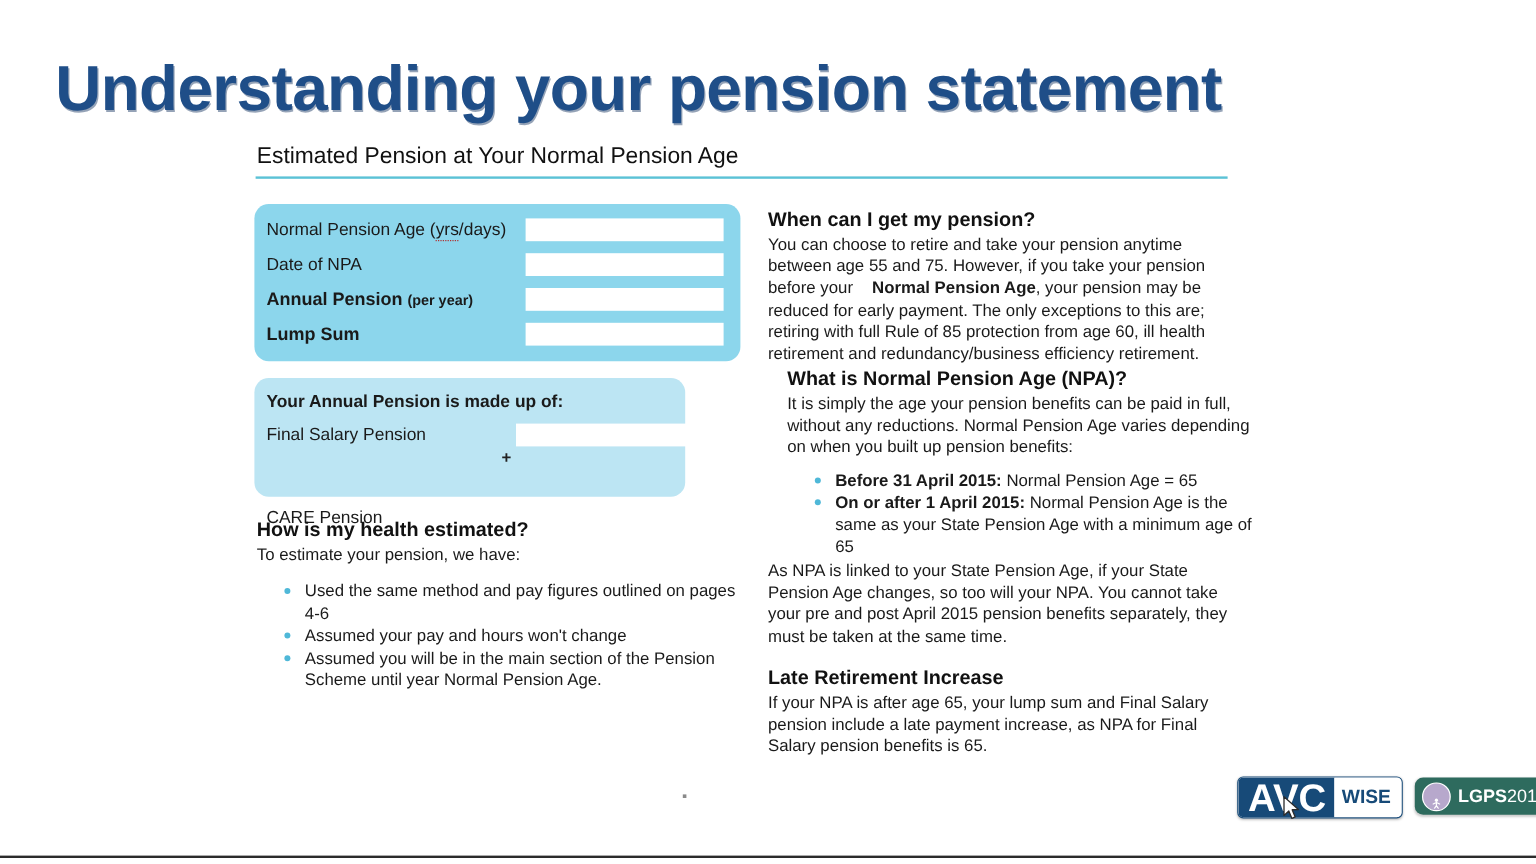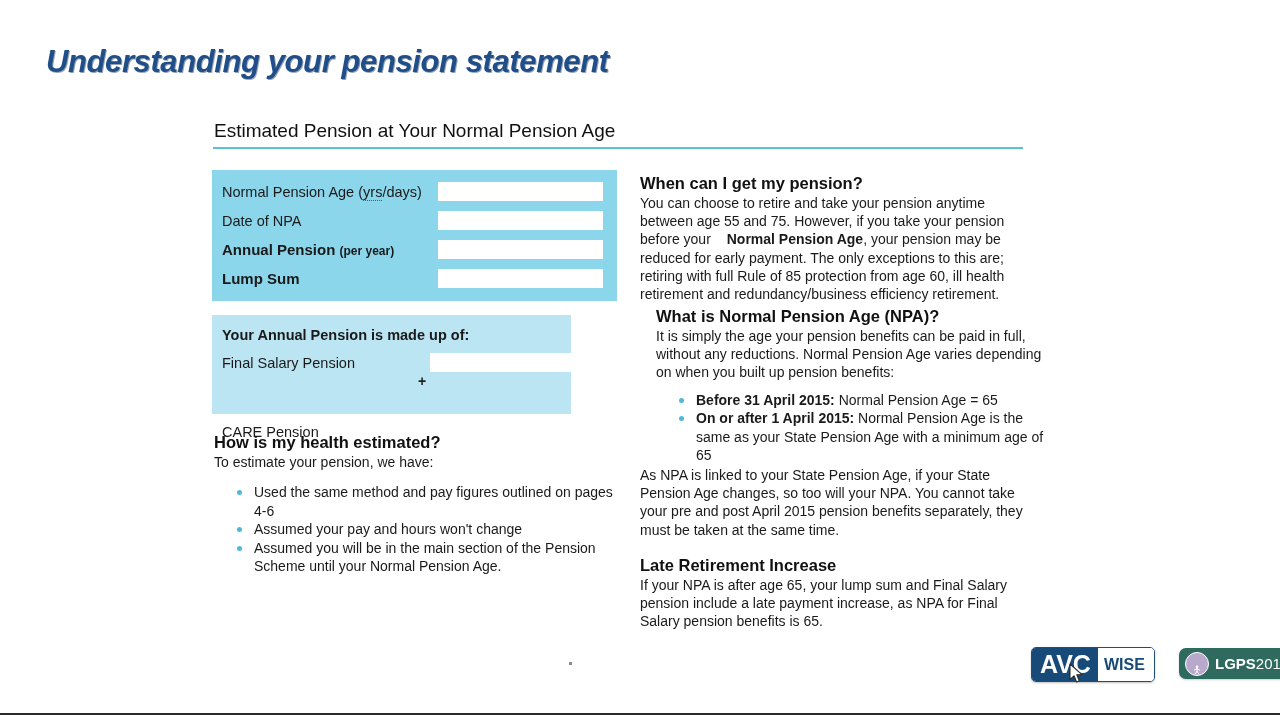--- a/index.html
+++ b/index.html
@@ -22,27 +22,26 @@
     width: 1280px;
     height: 720px;
     background: #ffffff;
   }
 
   
   .slide-title {
     position: absolute;
     left: 46px;
     top: 44px;
-    font-size: 31px;
+    font-size: 53px;
     font-weight: bold;
     color: #1F4E88;
     letter-spacing: -0.4px;
     text-shadow: 1px 1px 0 rgba(20,50,95,0.45);
     white-space: nowrap;
-    font-style: italic;
   }
 
   
   .section-heading {
     position: absolute;
     left: 214px;
     top: 120px;
     font-size: 19px;
     font-weight: normal;
     color: #111111;
@@ -54,20 +53,21 @@
     top: 147px;
     width: 810px;
     height: 2px;
     background: #5BC2D6;
   }
 
   
   .panel {
     position: absolute;
     box-sizing: border-box;
+    border-radius: 12px;
   }
   .panel-primary {
     left: 212px;
     top: 170px;
     width: 405px;
     height: 131px;
     background: #8CD6EC;
   }
   .panel-secondary {
     left: 212px;
@@ -207,21 +207,21 @@
     align-items: stretch;
     border: 1.5px solid #1C4F7C;
     border-radius: 5px;
     overflow: hidden;
     background: #ffffff;
     box-shadow: 0 1px 2px rgba(0,0,0,0.25);
   }
   .logo-avc {
     background: #174A78;
     color: #ffffff;
-    font-size: 25px;
+    font-size: 32px;
     font-weight: bold;
     letter-spacing: 0px;
     padding: 0 7px 0 8px;
     display: flex;
     align-items: center;
     line-height: 1;
   }
   .logo-wise {
     background: #ffffff;
     color: #174A78;
@@ -341,21 +341,21 @@
       <div class="field-input" style="top:0px;"></div>
     </div>
   </div>
 
   <div class="block block-how">
     <div class="h3">How is my health estimated?</div>
     <p class="para">To estimate your pension, we have:</p>
     <ul class="bullets">
       <li>Used the same method and pay figures outlined on pages 4-6</li>
       <li>Assumed your pay and hours won't change</li>
-      <li>Assumed you will be in the main section of the Pension Scheme until your Normal Pension Age.</li>
+      <li>Assumed you will be in the main section of the Pension Scheme until year Normal Pension Age.</li>
     </ul>
   </div>
 
   <div class="block block-when">
     <div class="h3">When can I get my pension?</div>
     <p class="para"><span>You can choose to retire and take your pension anytime between age 55 and 75. However, if you take your pension before your </span><b>Normal Pension Age</b><span>, your pension may be reduced for early payment. The only exceptions to this are; retiring with full Rule of 85 protection from age 60, ill health retirement and redundancy/business efficiency retirement.</span></p>
   </div>
 
   <div class="block block-npa">
     <div class="h3">What is Normal Pension Age (NPA)?</div>

